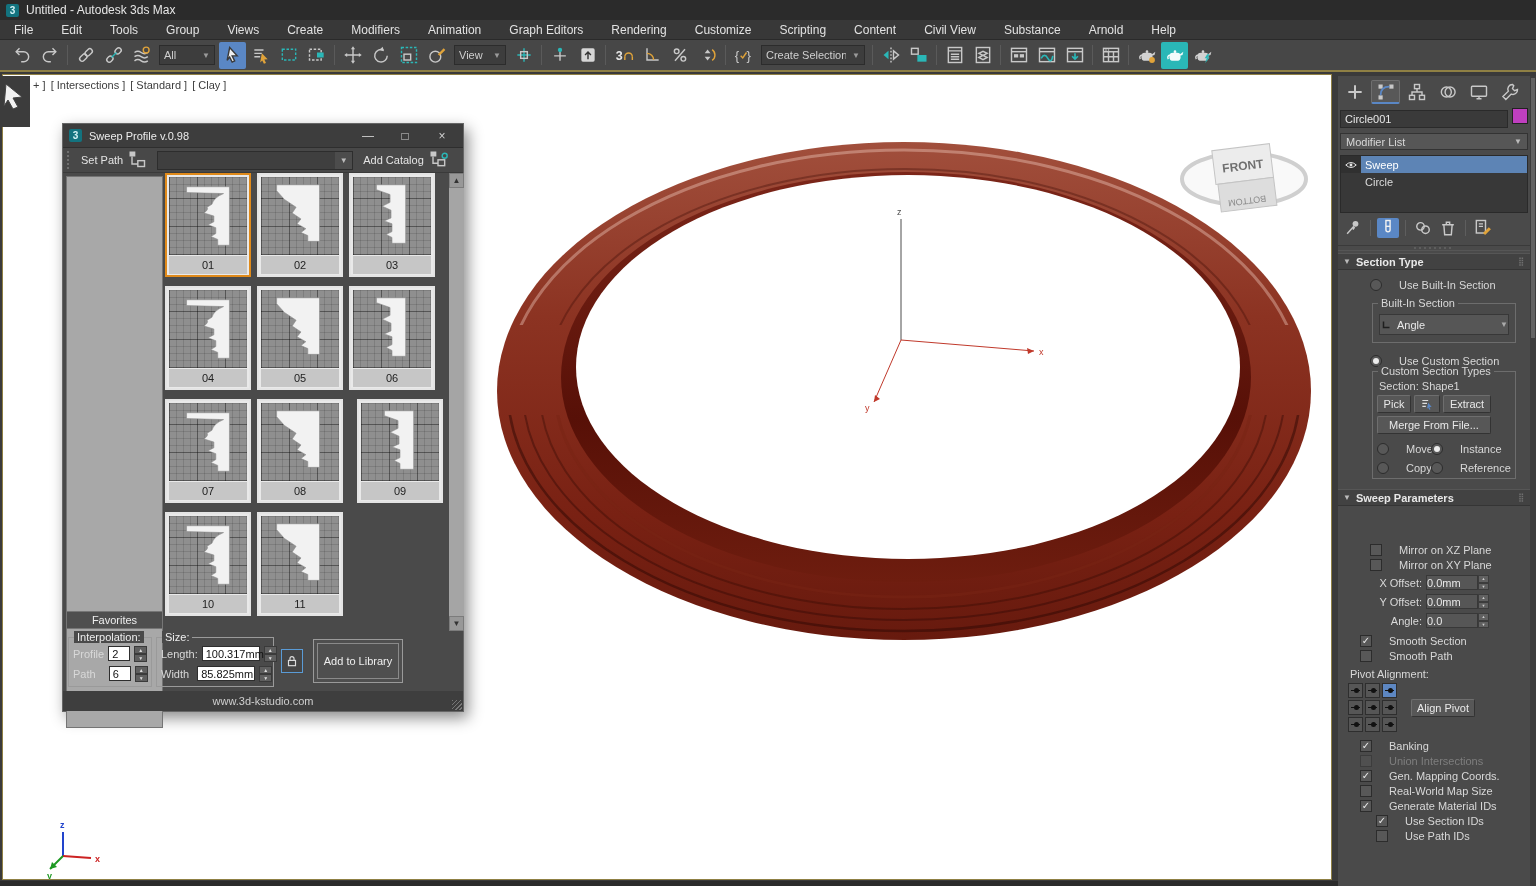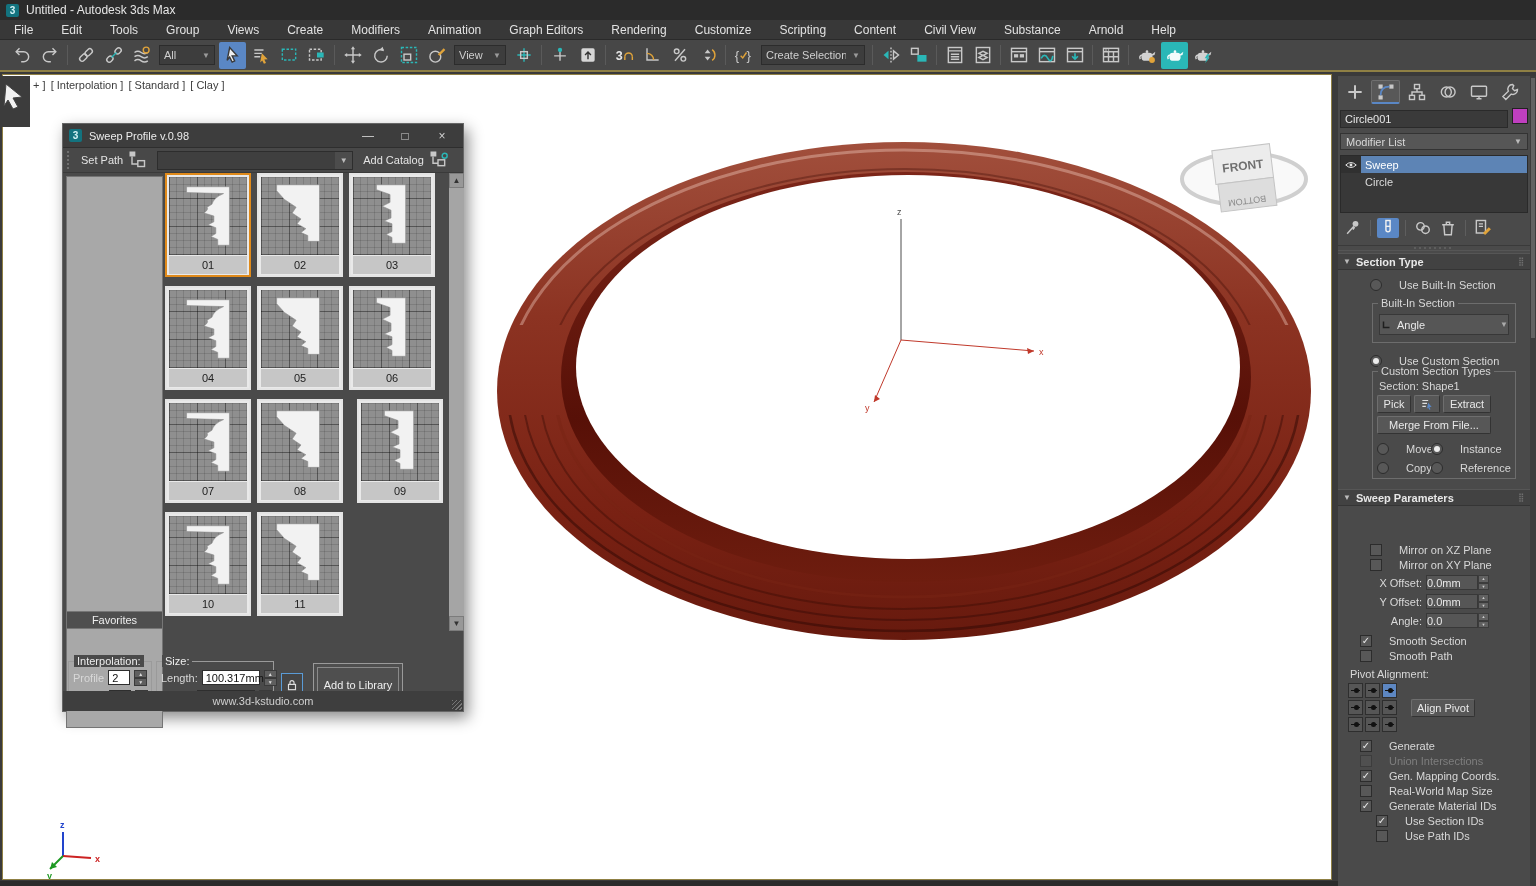--- a/index.html
+++ b/index.html
@@ -61,21 +61,21 @@
     background-image:
       repeating-linear-gradient(0deg, rgba(0,0,0,.32) 0 1px, transparent 1px 28px),
       repeating-linear-gradient(90deg, rgba(0,0,0,.32) 0 1px, transparent 1px 28px),
       repeating-linear-gradient(0deg, rgba(0,0,0,.12) 0 1px, transparent 1px 7px),
       repeating-linear-gradient(90deg, rgba(0,0,0,.12) 0 1px, transparent 1px 7px); }
   .cell .lbl { position:absolute; left:2px; bottom:1px; width:78px; height:18px; background:#c6c6c6;
     color:#222; display:flex; align-items:center; justify-content:center; font-size:11px; }
   #dlg-scroll { position:absolute; left:386px; top:49px; width:15px; height:458px; background:#a5a5a5; }
   .scr-btn { position:absolute; left:0; width:15px; height:15px; background:#989898; color:#333;
     font-size:8px; display:flex; align-items:center; justify-content:center; border:1px solid #7c7c7c; }
-  #dlg-controls { position:absolute; left:0; top:533px; width:344px; height:58px; }
+  #dlg-controls { position:absolute; left:0; top:509px; width:344px; height:58px; }
   .groupbox { position:absolute; border:1px solid #9a9a9a; }
   .groupbox > .gb-label { position:absolute; top:-7px; left:5px; background:#4a4a4a; padding:0 3px; color:#eee; }
   .frow { display:flex; align-items:center; gap:4px; }
   .wfield { background:#fff; color:#111; border:1px solid #2e2e2e; height:15px; font-size:11px;
     padding:0 3px; display:flex; align-items:center; }
   .spin { width:13px; height:15px; display:flex; flex-direction:column; }
   .spin div { flex:1; background:#5f5f5f; border:1px solid #3a3a3a; color:#ddd; font-size:5px;
     display:flex; align-items:center; justify-content:center; }
   #addlib-btn { position:absolute; left:250px; top:6px; width:90px; height:44px; background:#4f4f4f;
     border:1px solid #9a9a9a; display:flex; align-items:center; justify-content:center; color:#eee; }
@@ -471,21 +471,21 @@
         <line x1="60" y1="781" x2="88" y2="783" stroke="#cc2222"></line>
         <line x1="60" y1="781" x2="47" y2="794" stroke="#1d9922"></line>
         <path d="M47 794l2-7 5 5z" fill="#1d9922" stroke="none"></path>
         <text x="57" y="753" font-size="9" fill="#2244cc" font-weight="bold">z</text>
         <text x="92" y="787" font-size="9" fill="#cc2222" font-weight="bold">x</text>
         <text x="44" y="804" font-size="9" fill="#1d9922" font-weight="bold">y</text>
       </g>
     </svg>
     <div id="vp-label">
       <span>[ + ]</span>
-      <span>[ Interpolation ]</span>
+      <span>[ Intersections ]</span>
       <span>[ Standard ]</span>
       <span>[ Clay ]</span>
     </div>
   </div>
 
   <div id="cursor-pad">
     <svg width="30" height="51" viewBox="0 0 30 51">
       <path d="M6 8l16 13-9 1 5 9-5 2-5-9-4 6z" fill="#f2f2f2" stroke="#444" stroke-width="1"></path>
     </svg>
   </div>
@@ -866,21 +866,21 @@
             <div class="pv-cell"></div>
             <div class="pv-cell"></div>
             <div class="pv-cell"></div>
             <div class="pv-cell"></div>
           </div>
         <div class="cp-btn" style="width:64px;">Align Pivot</div>
       </div>
       <div id="cp-checks" style="margin-top:8px;">
           <div class="crow" style="margin-left: 12px;">
             <span class="check">✓</span>
-            <span>Generate</span>
+            <span>Banking</span>
           </div>
           <div class="crow dis" style="margin-left: 12px;">
             <span class="check" style="opacity: 0.45;"></span>
             <span>Union Intersections</span>
           </div>
           <div class="crow" style="margin-left: 12px;">
             <span class="check">✓</span>
             <span>Gen. Mapping Coords.</span>
           </div>
           <div class="crow" style="margin-left: 12px;">

